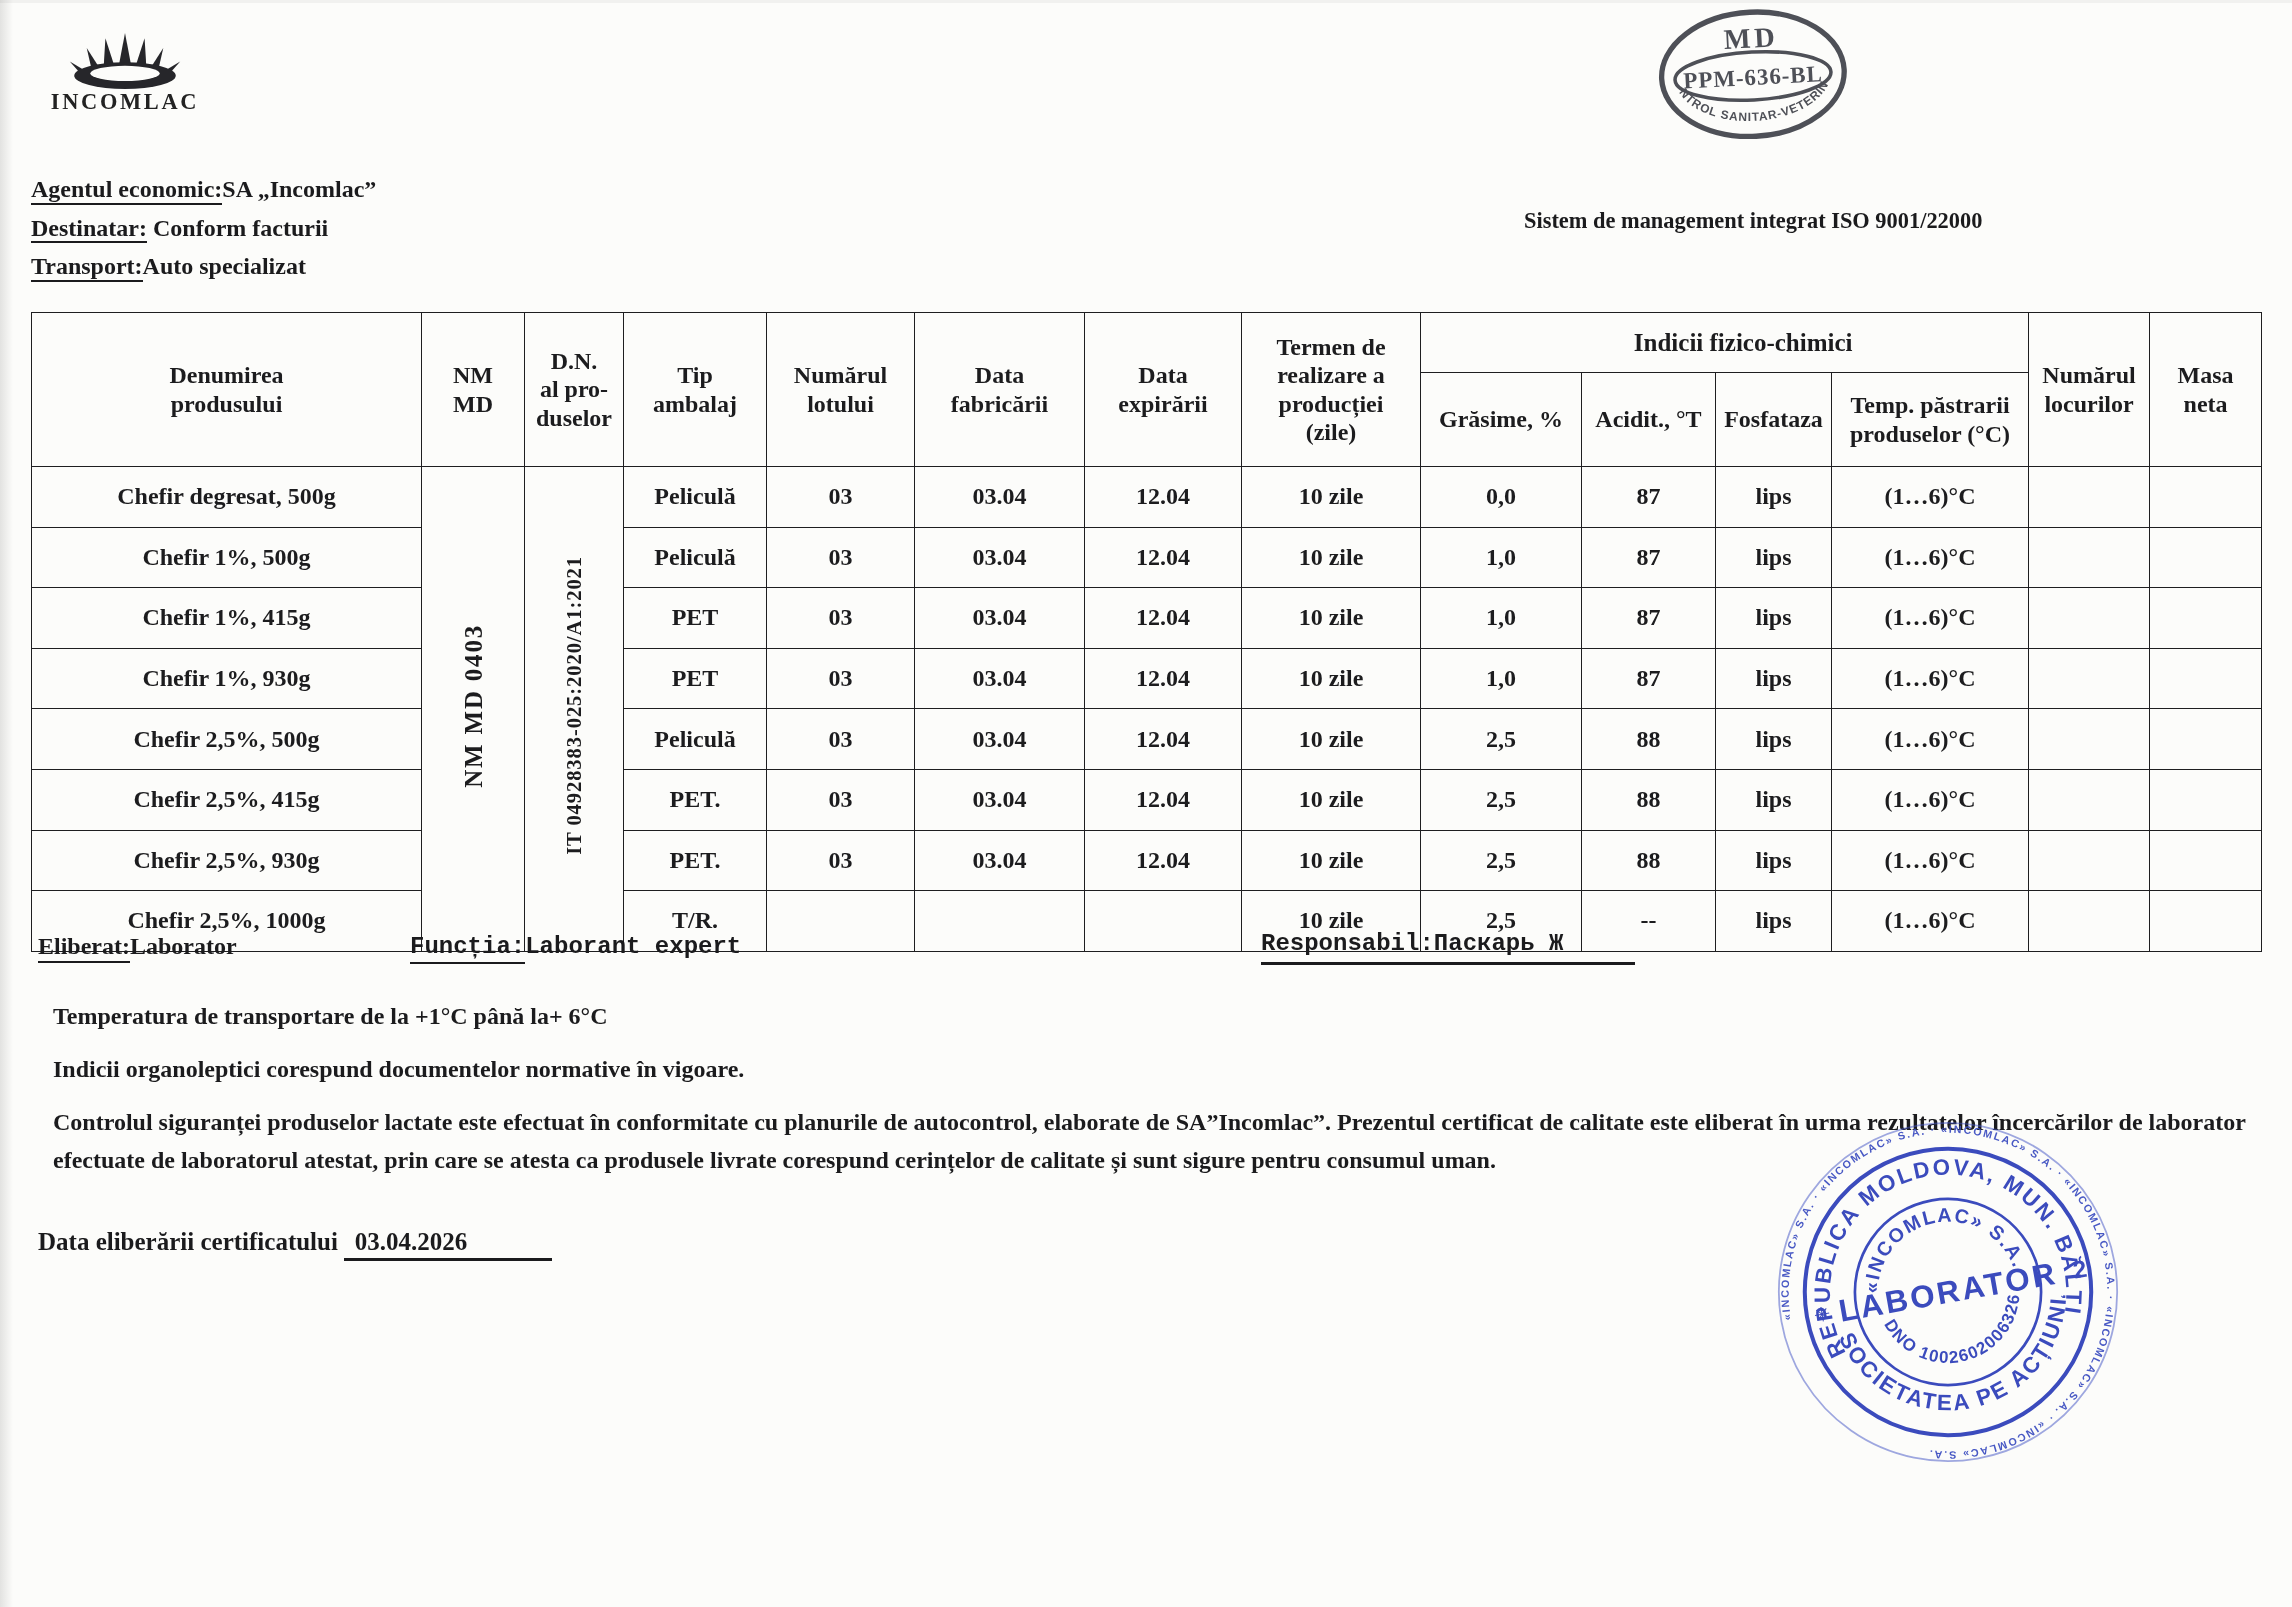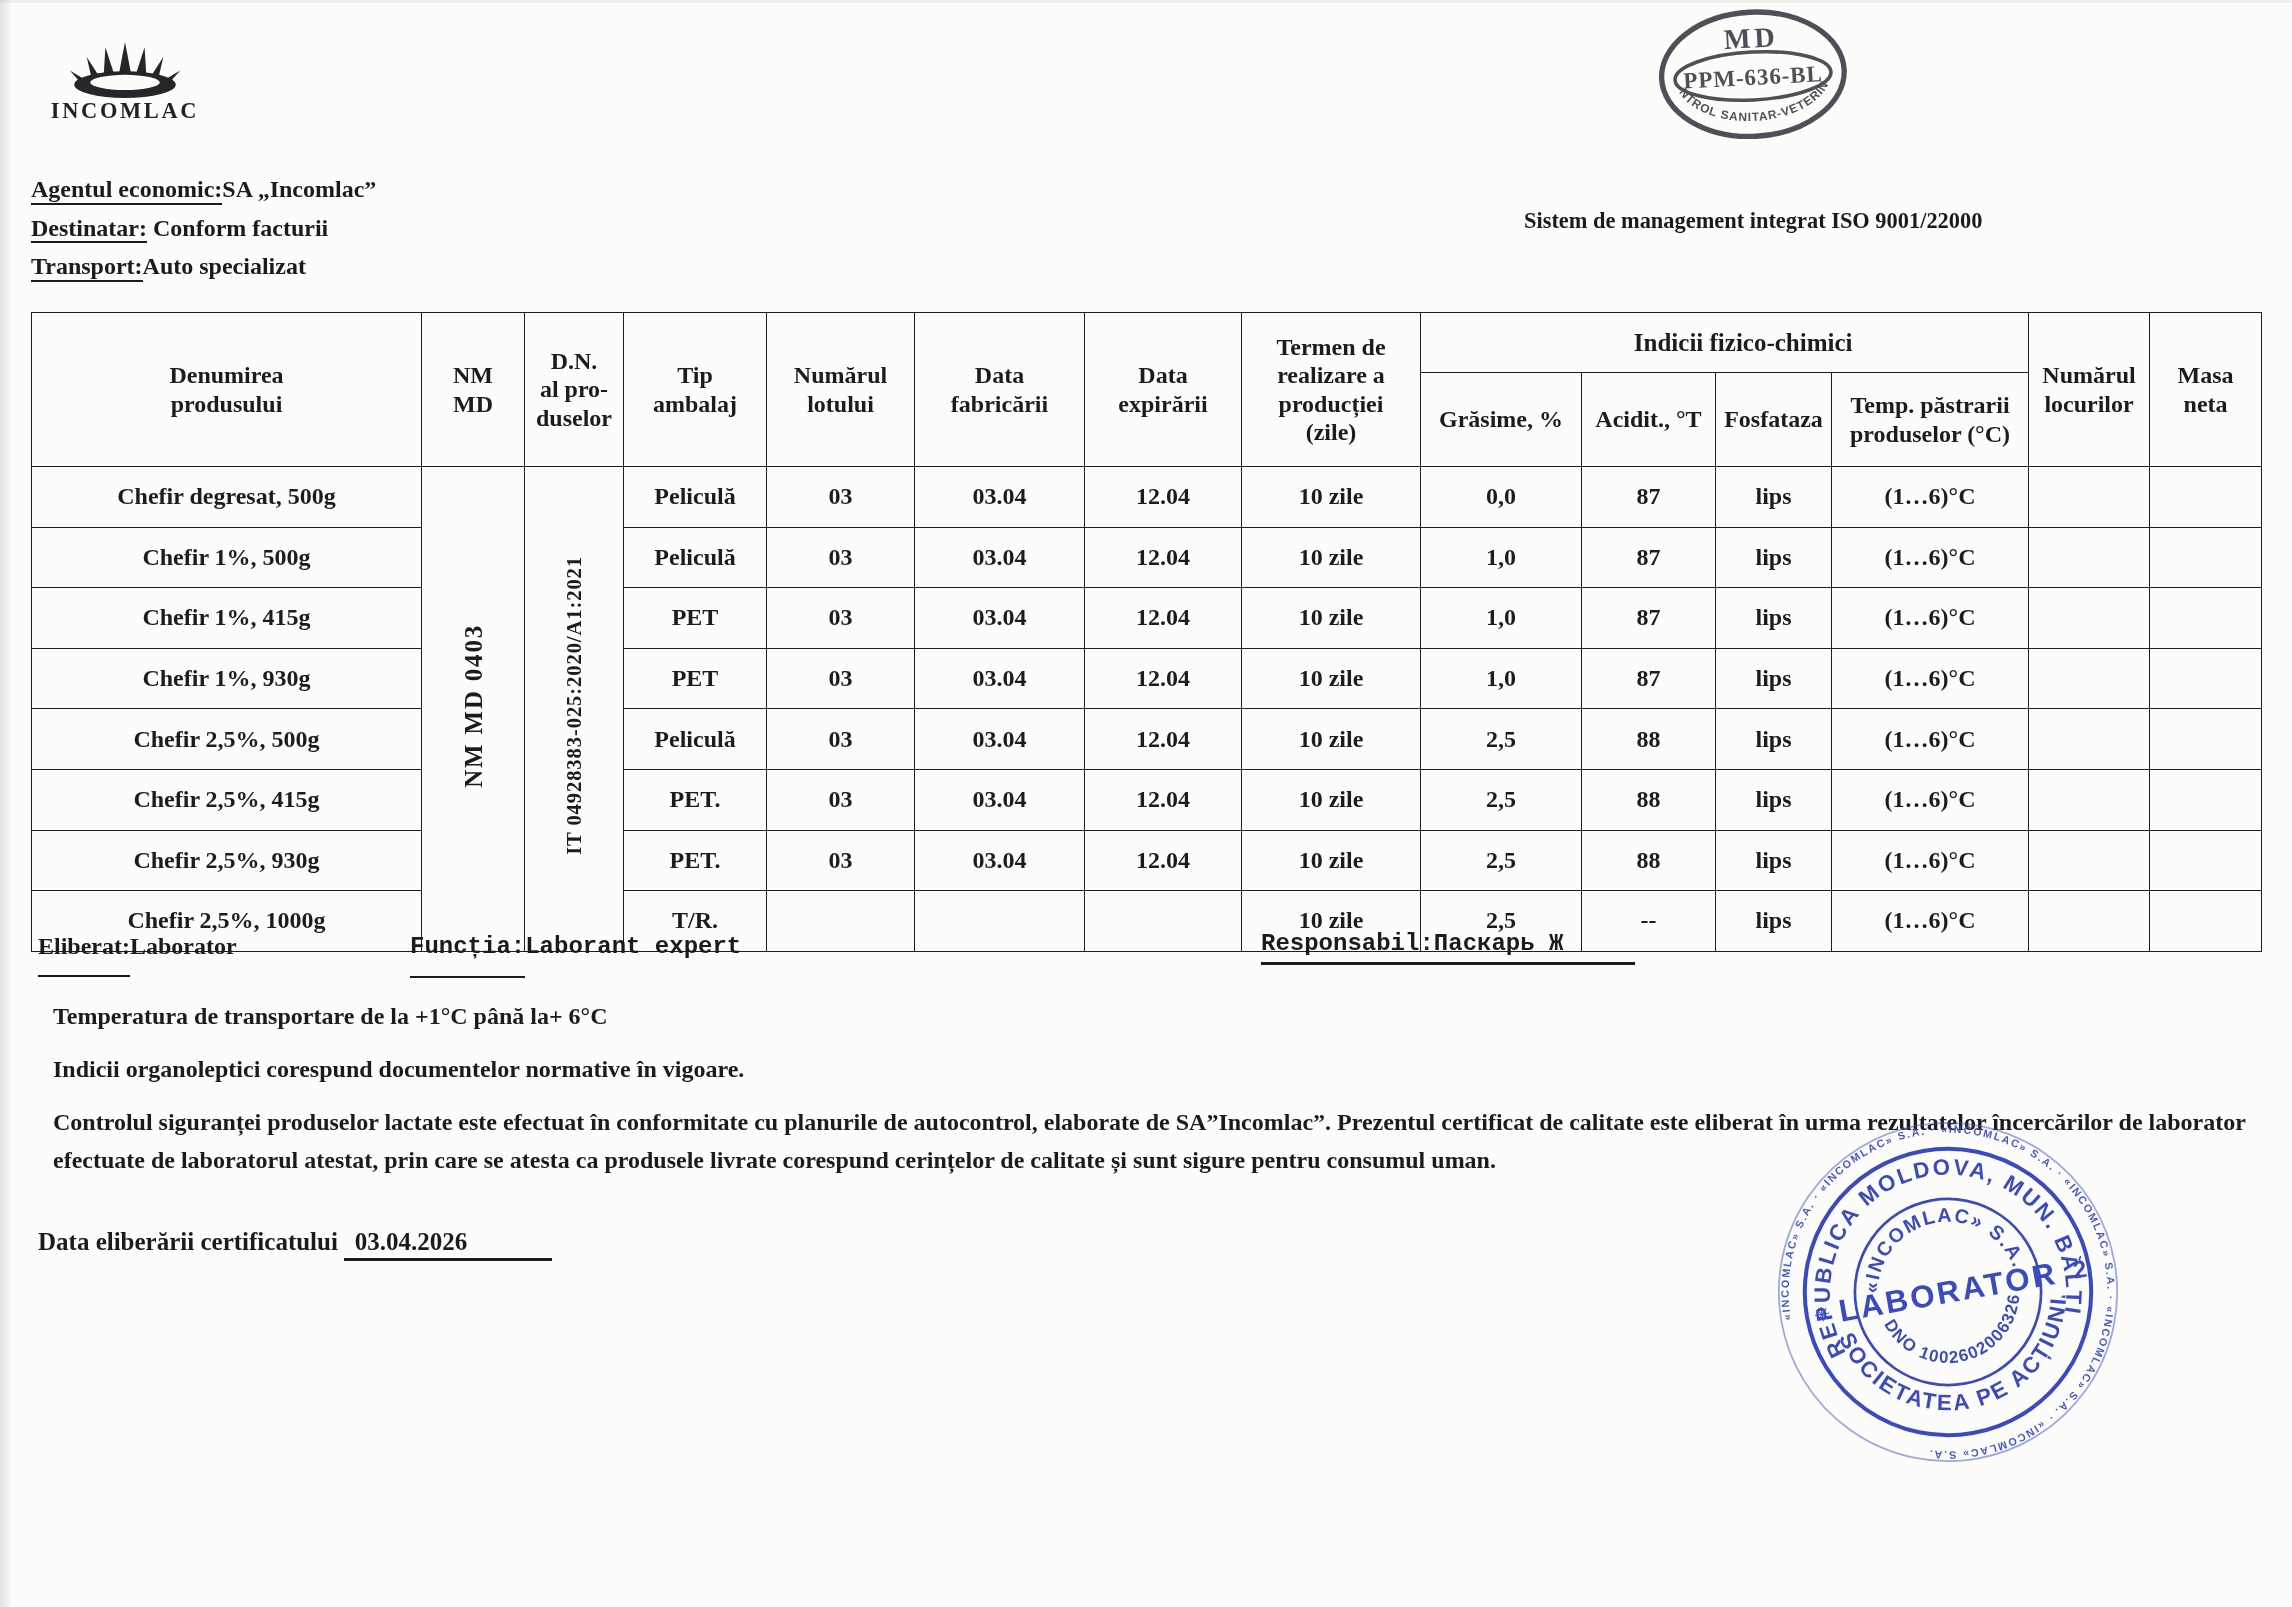--- a/index.html
+++ b/index.html
@@ -13,21 +13,21 @@
   .page::before {
     content:""; position:absolute; left:0; top:0; bottom:0; width:12.5px;
     background:linear-gradient(to right, rgba(0,0,0,.10), rgba(0,0,0,0));
     pointer-events:none;
   }
   .scan-line { position:absolute; height:2.7px; background:rgba(70,70,70,.06); }
   .scan-line.l1 { left:1280; right:0; top:1448; }
   .scan-line.l2 { left:0; right:0; top:1723; }
 
   
-  .logo { position:absolute; left:49px; top:41px; width:152px; text-align:center; }
+  .logo { position:absolute; left:49px; top:32px; width:152px; text-align:center; }
   .logo-text { font-weight:bold; font-size:22.4px; letter-spacing:2.7px; color:#222; margin-top:-3.6px; }
 
   
   .title {
     position:absolute; left:0; top:124px; width:2203px; text-align:center;
     font-size:29.6px; font-weight:bold; letter-spacing:0.4px;
   }
 
   
   .vet-stamp { position:absolute; left:1651px; top:5.4px; width:204px; height:142px;
@@ -67,21 +67,21 @@
     font-size:25px; font-weight:bold; letter-spacing:1.8px; white-space:nowrap; line-height:1;
   }
   td.vert-cell[data-name="cell-dn"] .vert-text { font-size:20.6px; letter-spacing:0.9px; }
 
   
   .sig { position:absolute; font-size:24px; font-weight:bold; }
   .sig-eliberat { left:38px; top:933px; }
   .sig-functia { left:410px; top:933px;font-family:Liberation Mono, monospace; }
   .sig-responsabil { left:1261px; top:930px; border-bottom:3.6px solid #1b1b1d;
     padding:0 72px 4.5px 0;font-family:Liberation Mono, monospace; }
-  .sig-label { border-bottom:2.7px solid #1b1b1d; padding-bottom:16px; }
+  .sig-label { border-bottom:2.7px solid #1b1b1d; padding-bottom:2px; }
   .sig-responsabil .sig-label { border-bottom:none; }
 
   
   .notes { position:absolute; left:38px; top:982px; width:2230px; }
   .notes p { margin:15px; font-size:24px; font-weight:bold; line-height:38px; }
 
   
   .issue-line { position:absolute; left:38px; top:1204px; font-size:25px; font-weight:bold;margin-top:24px; }
   .issue-value { border-bottom:3.6px solid #1b1b1d; padding:0 85px 2.7px 10.7px; }
 

